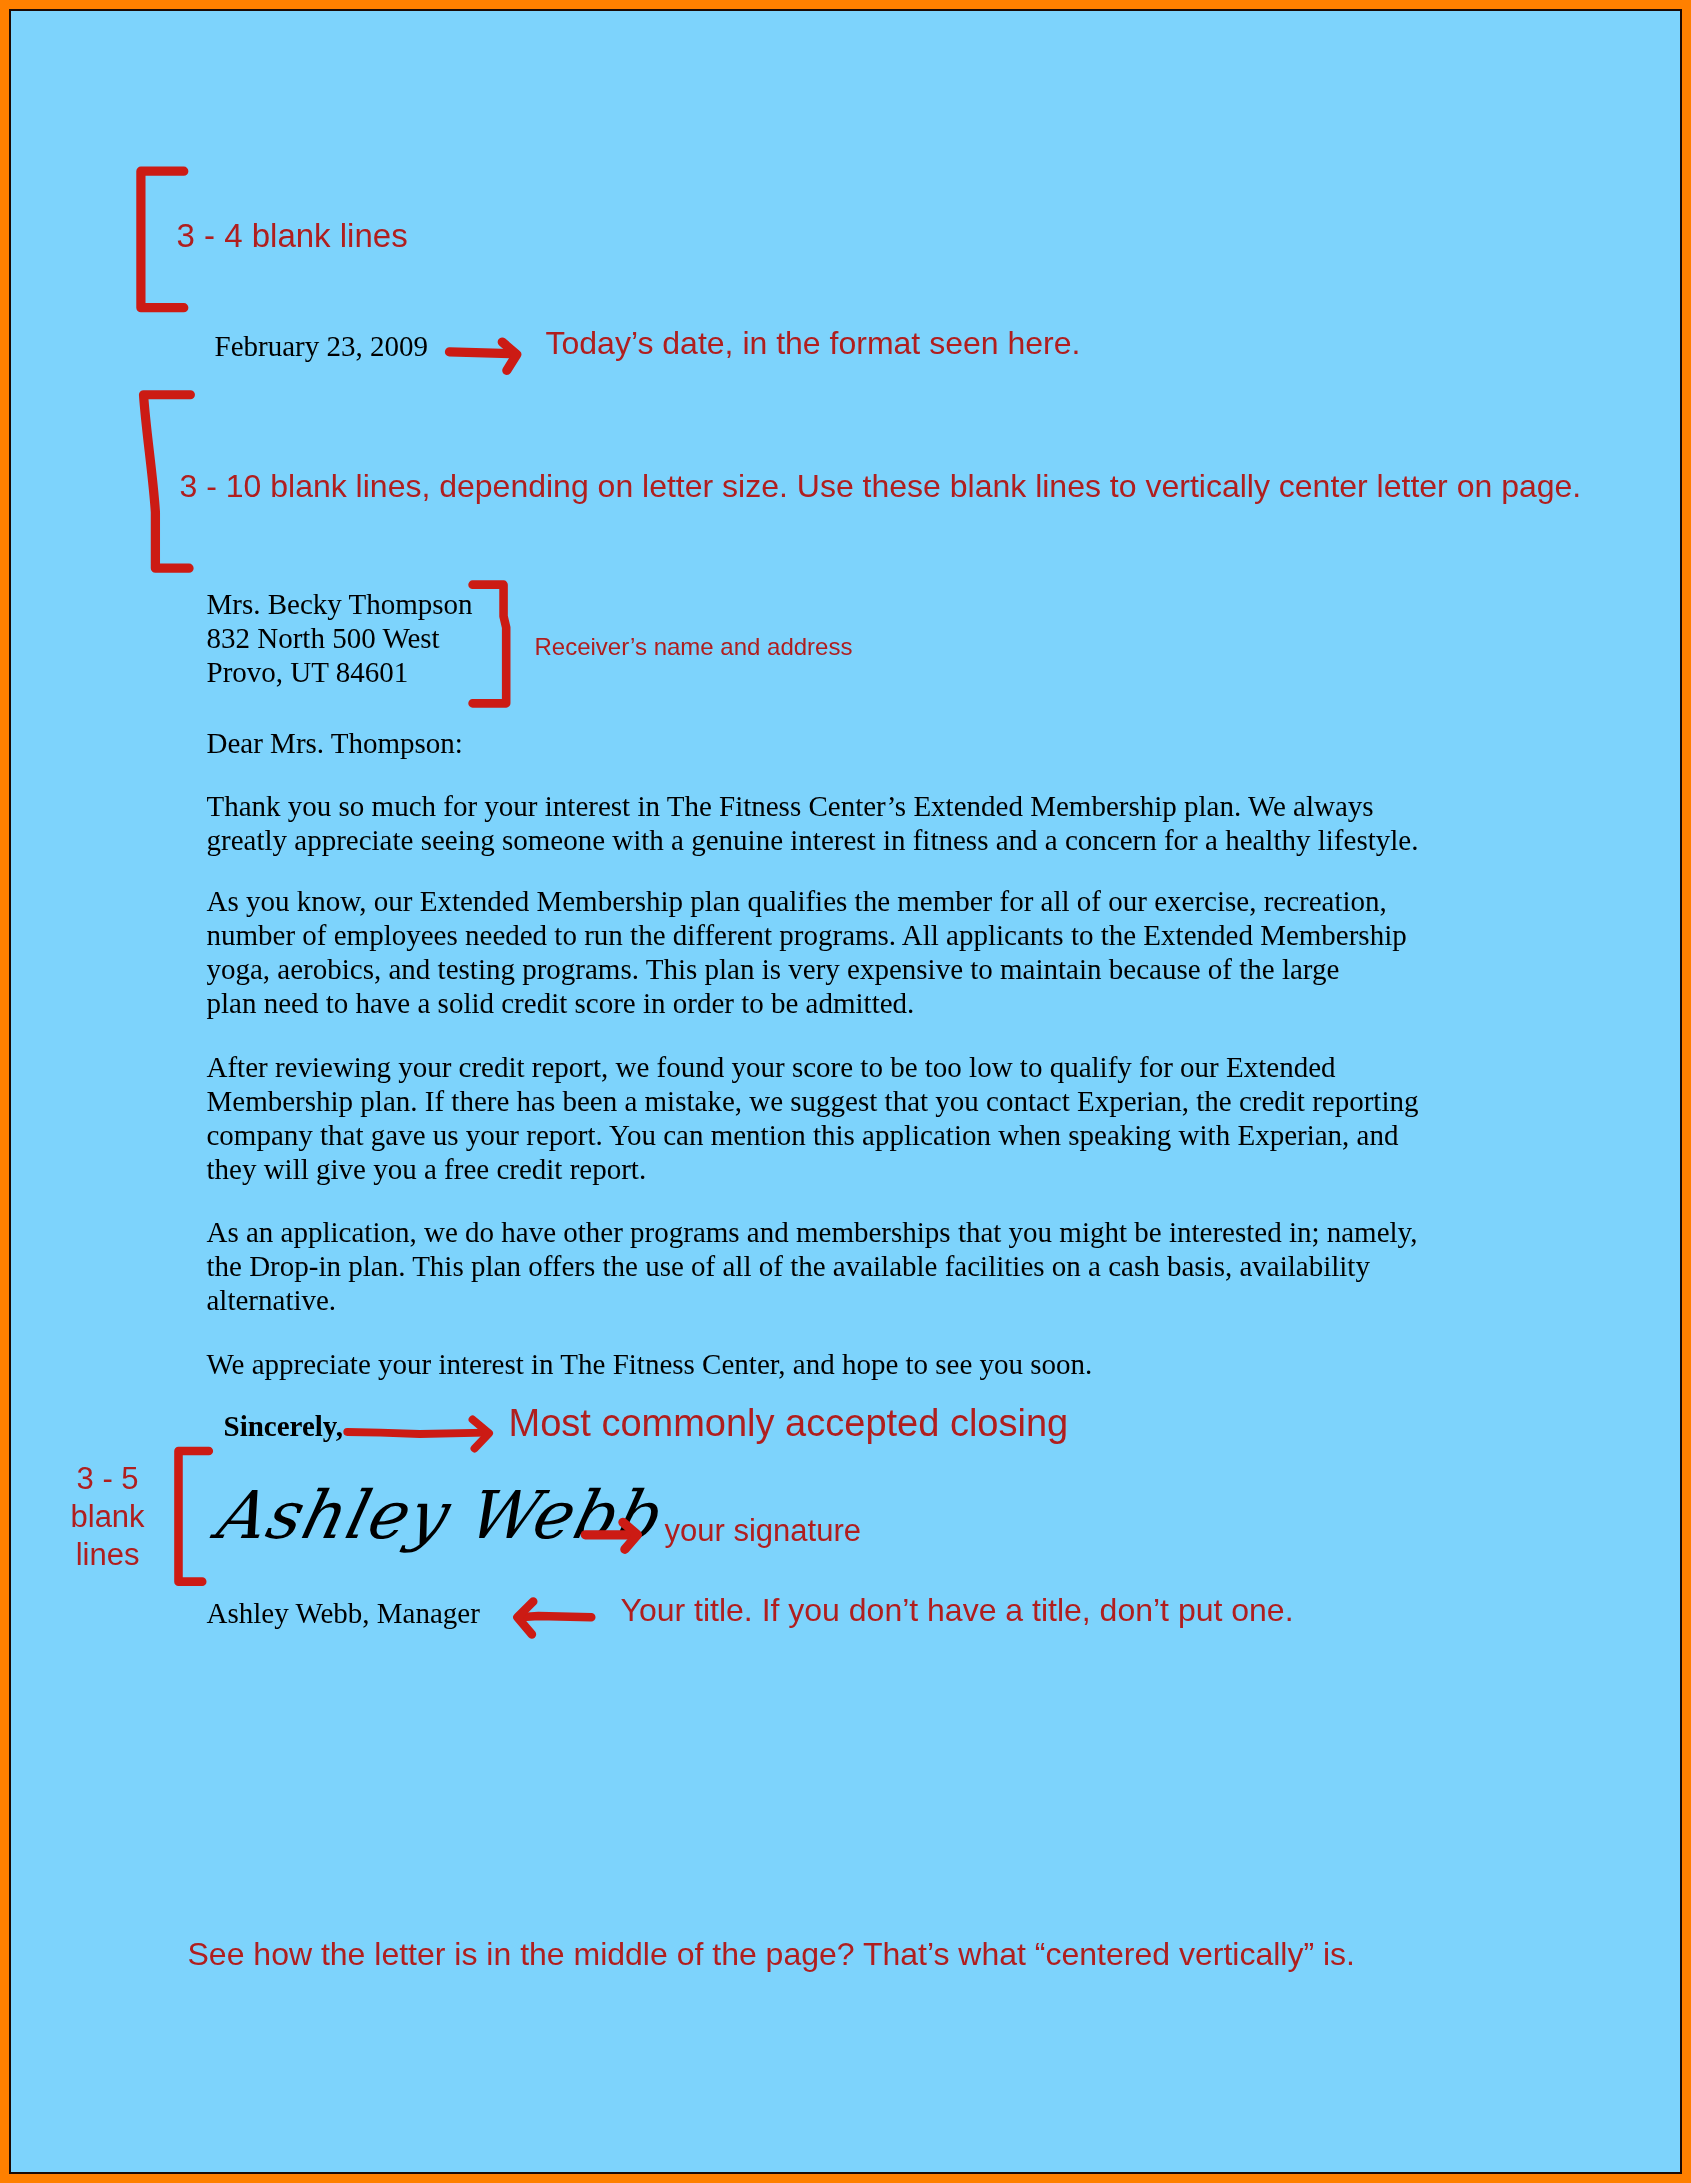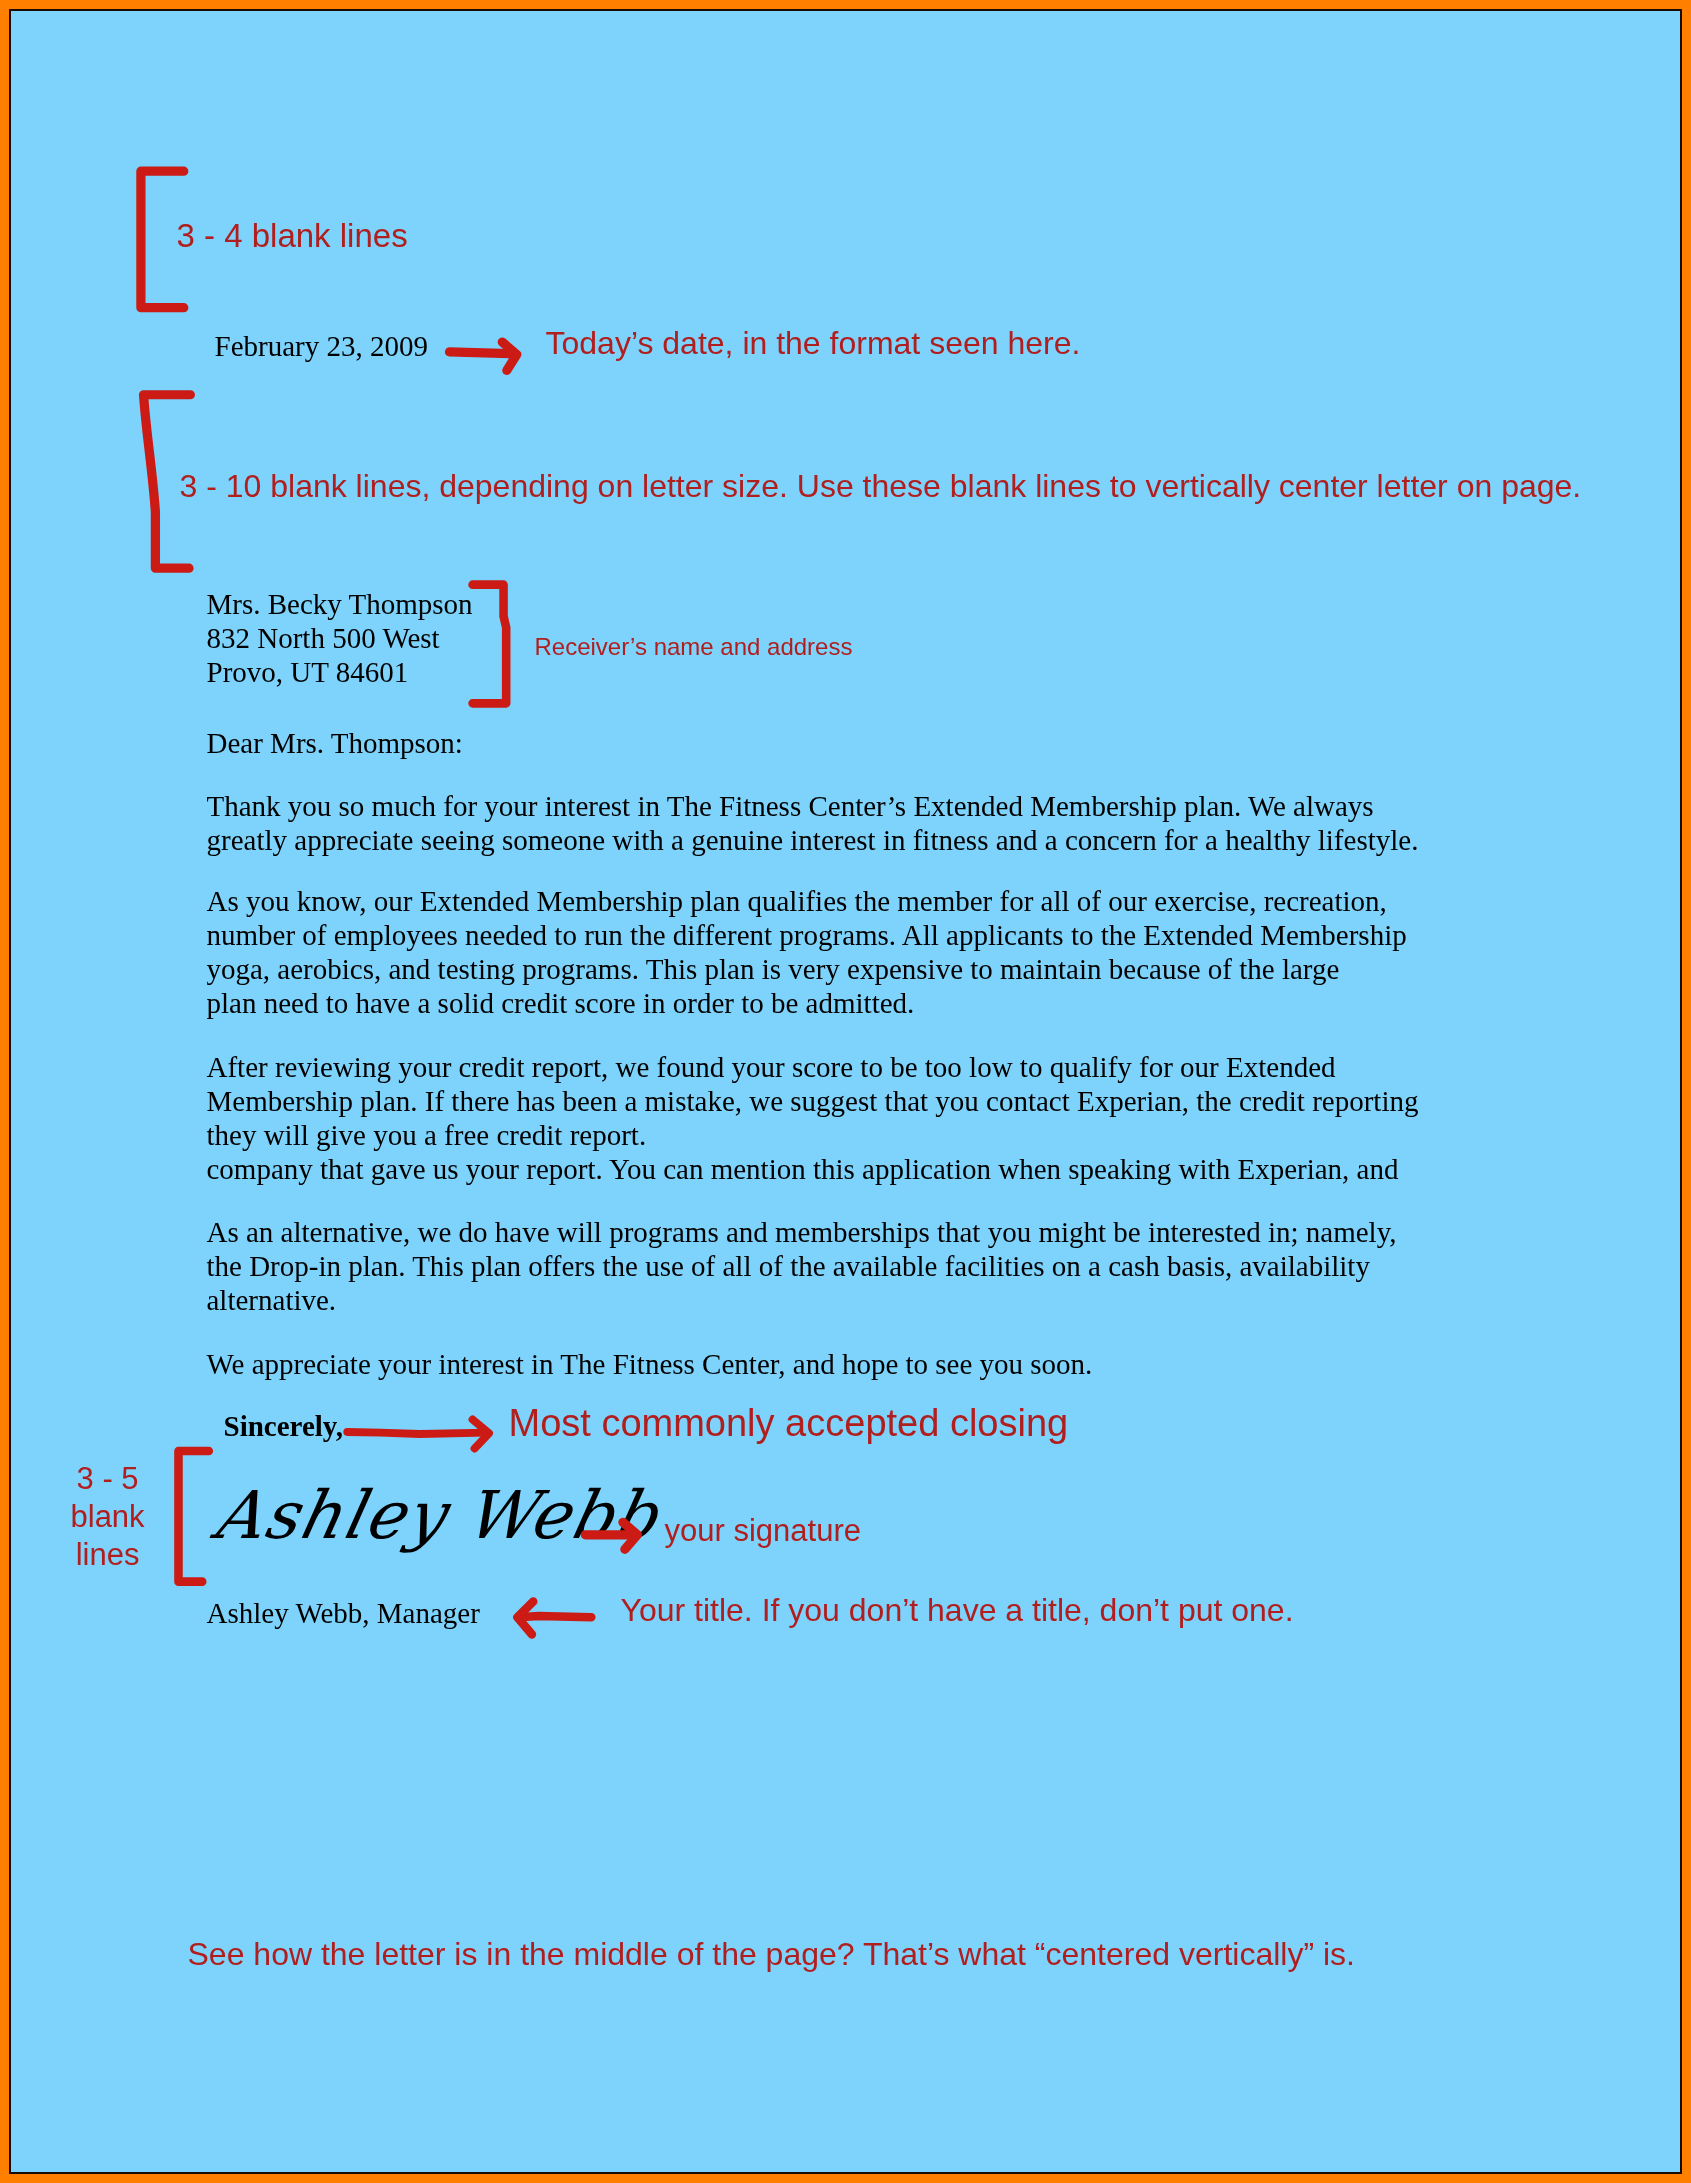--- a/index.html
+++ b/index.html
@@ -87,26 +87,26 @@
   <div class="abs letter" style="left:196px;top:873px;">
     <div>As you know, our Extended Membership plan qualifies the member for all of our exercise, recreation,</div>
     <div>number of employees needed to run the different programs.  All applicants to the Extended Membership</div>
     <div>yoga, aerobics, and testing programs.  This plan is very expensive to maintain because of the large</div>
     <div>plan need to have a solid credit score in order to be admitted.</div>
   </div>
 
   <div class="abs letter" style="left:196px;top:1039px;">
     <div>After reviewing your credit report, we found your score to be too low to qualify for our Extended</div>
     <div>Membership plan.  If there has been a mistake, we suggest that you contact Experian, the credit reporting</div>
+    <div>company that gave us your report.  You can mention this application when speaking with Experian, and</div>
     <div>they will give you a free credit report.</div>
-    <div>company that gave us your report.  You can mention this application when speaking with Experian, and</div>
   </div>
 
   <div class="abs letter" style="left:196px;top:1204px;">
-    <div>As an alternative, we do have will programs and memberships that you might be interested in; namely,</div>
+    <div>As an application, we do have other programs and memberships that you might be interested in; namely,</div>
     <div>the Drop-in plan.  This plan offers the use of all of the available facilities on a cash basis, availability</div>
     <div>alternative.</div>
   </div>
 
   <div class="abs letter" style="left:196px;top:1336px;">
     <div>We appreciate your interest in The Fitness Center, and hope to see you soon.</div>
   </div>
 
   <div class="abs letter" style="left:213px;top:1398px;font-weight:bold;">Sincerely,</div>
   <svg class="mark" style="left:0;top:0;width:6.6px;height:6.6px;" viewBox="0 0 10 10" width="6.6" height="6.6">

